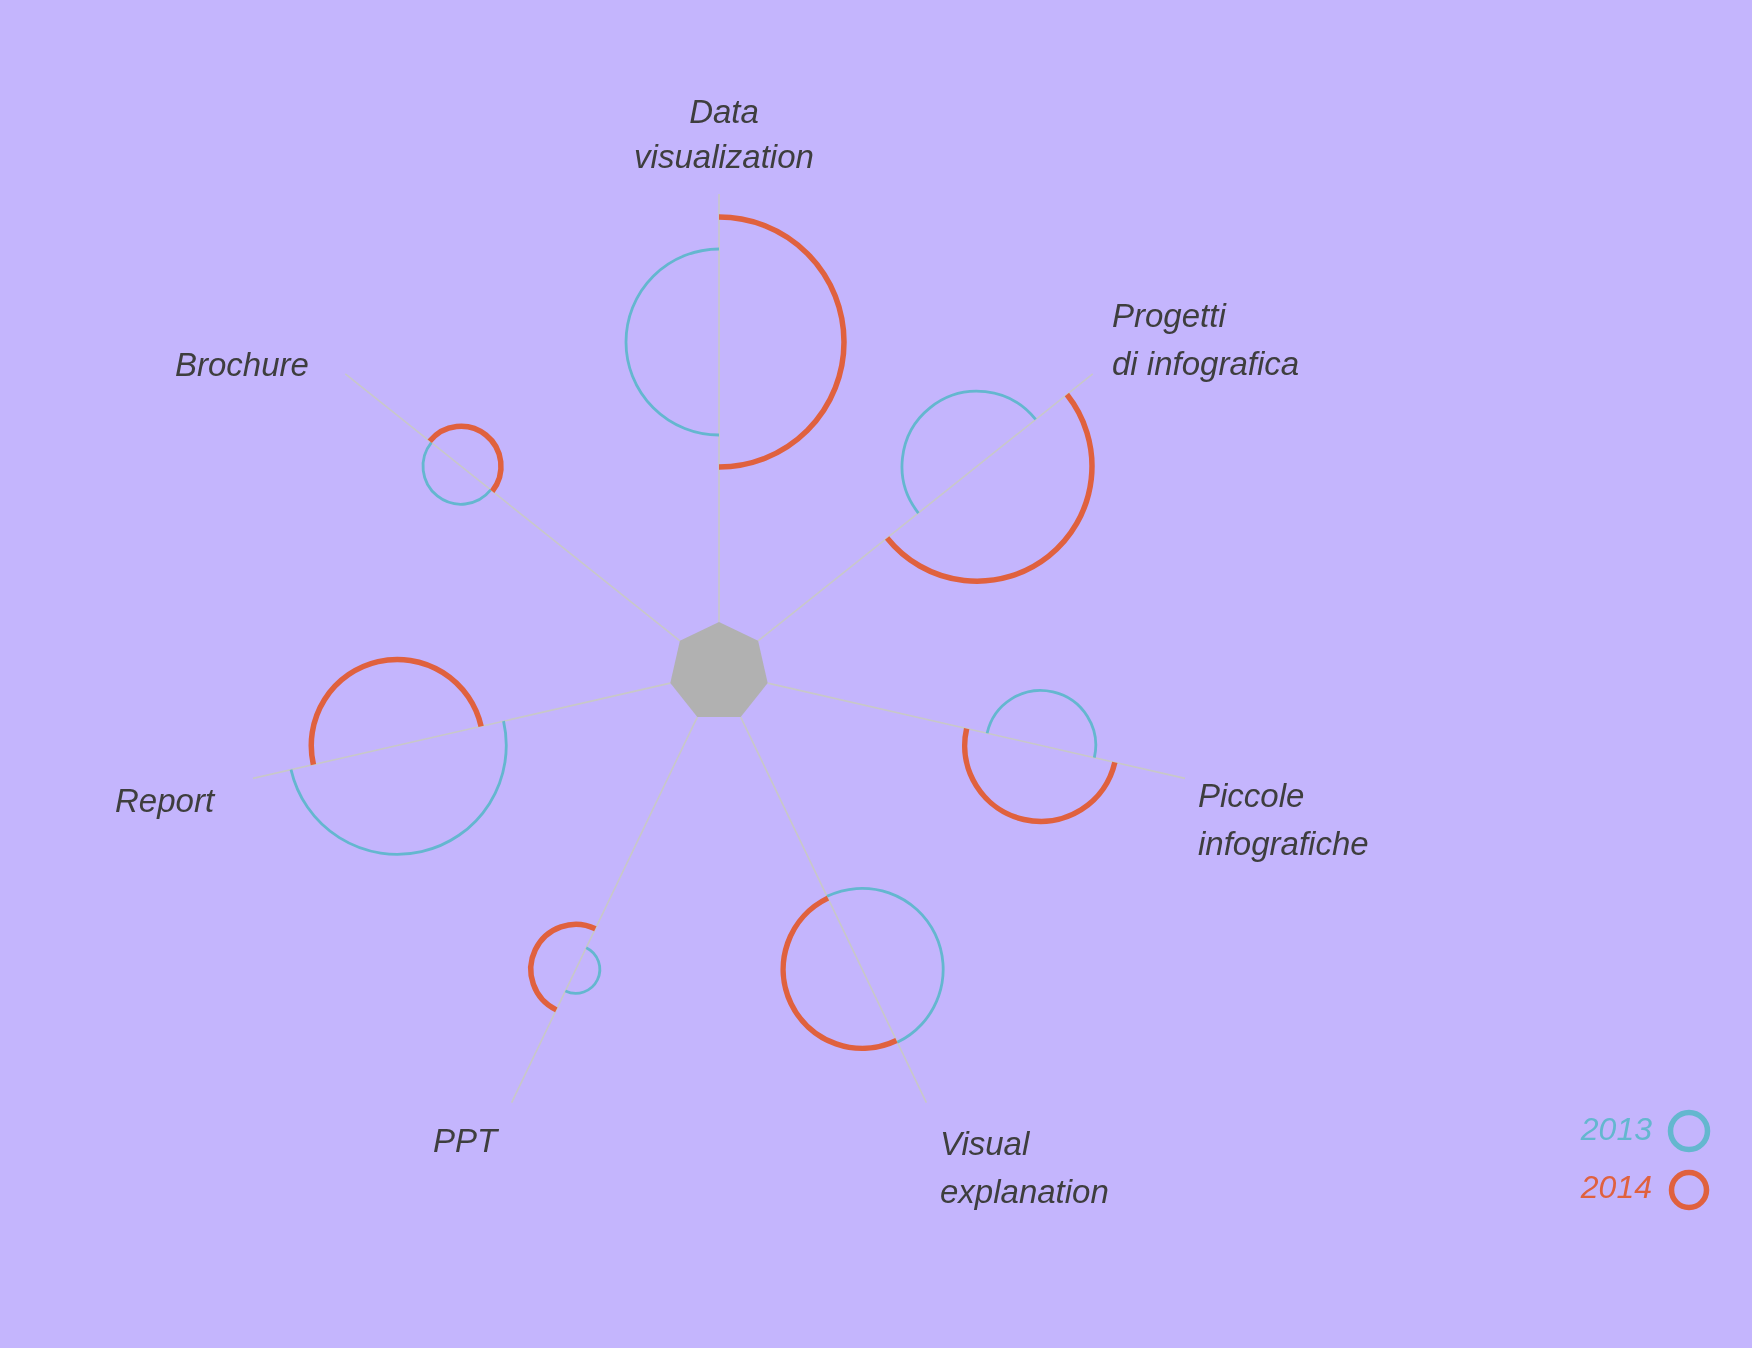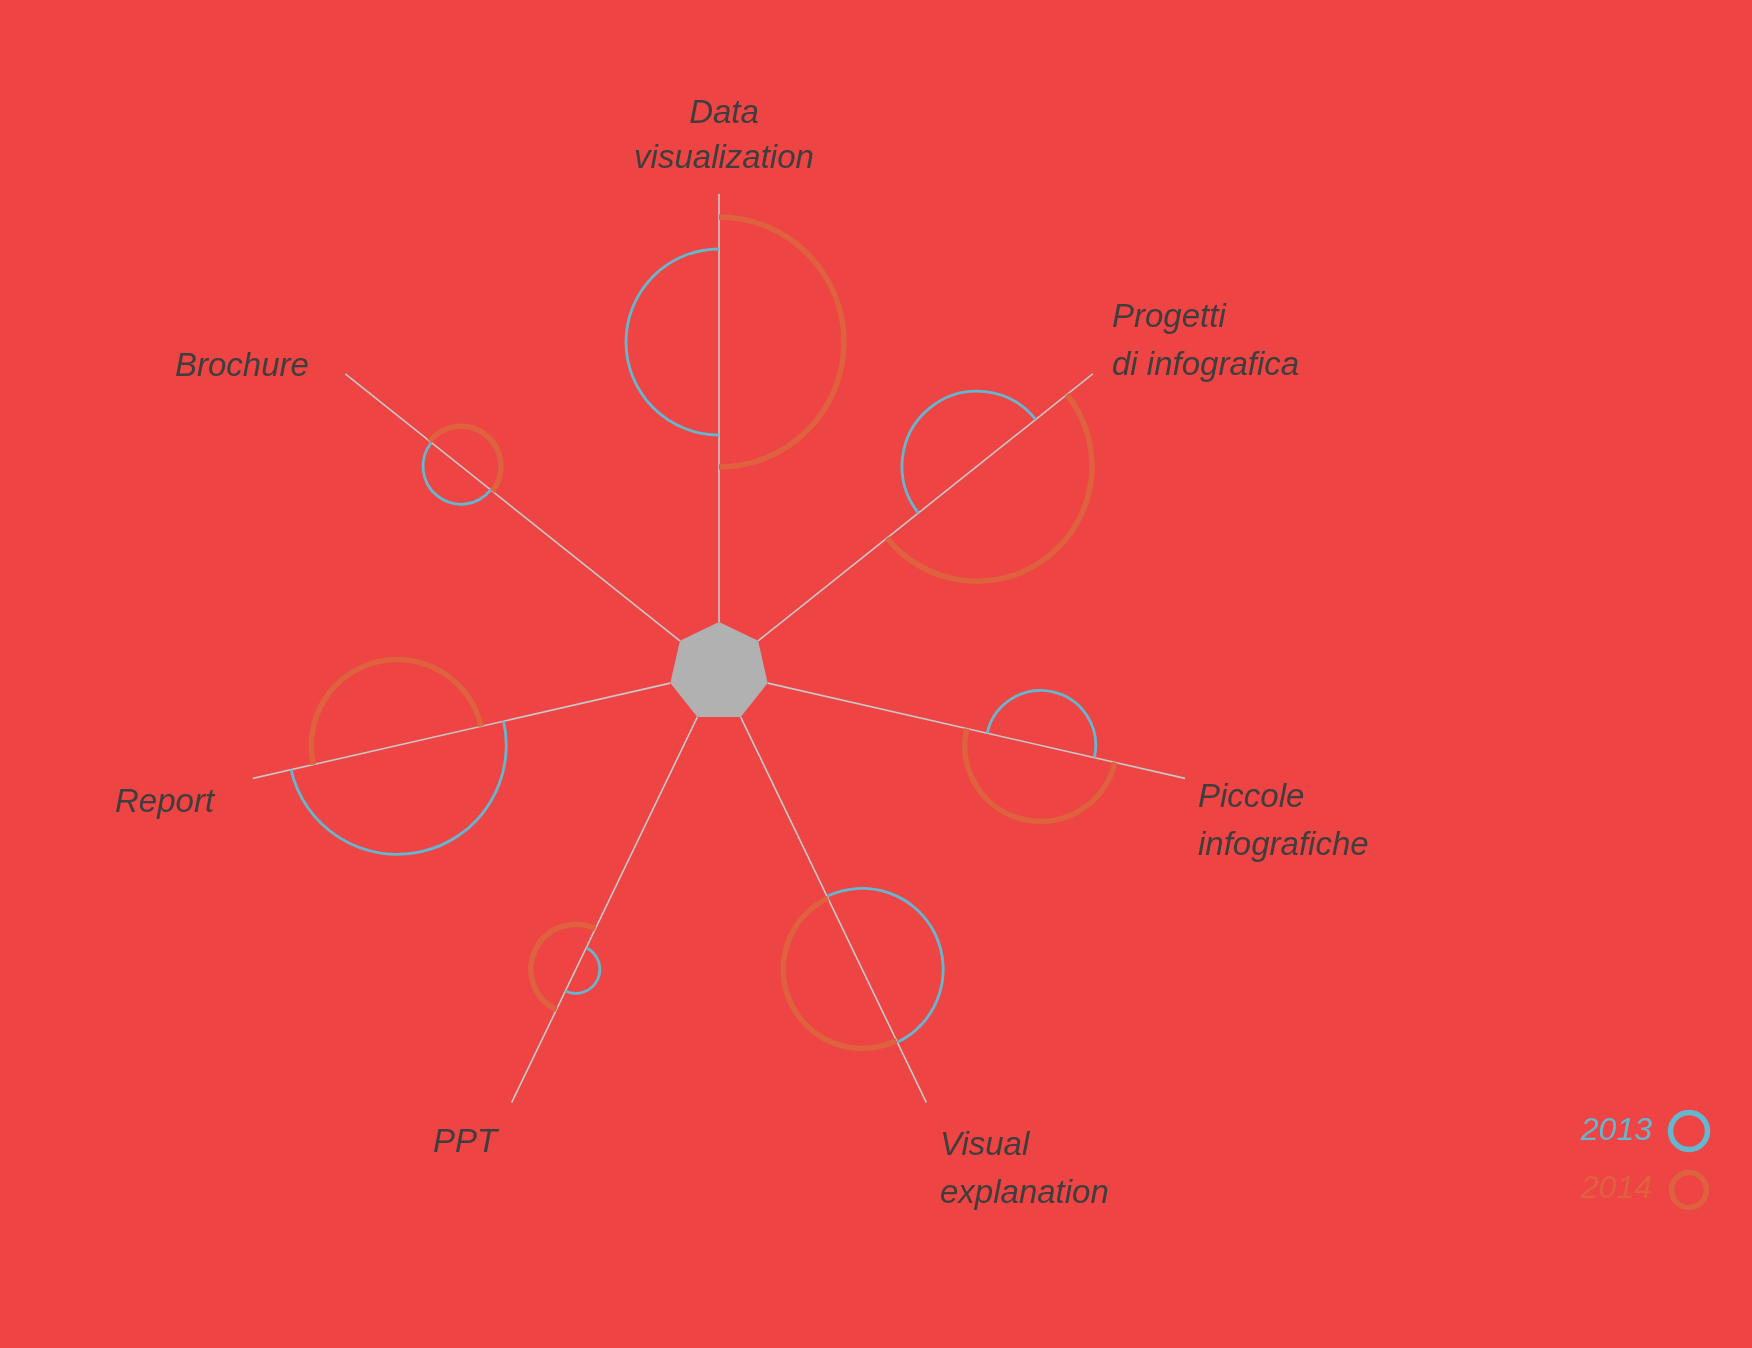--- a/index.html
+++ b/index.html
@@ -1,16 +1,16 @@
 <!DOCTYPE html>
 <html><head>
 <meta charset="utf-8">
 <style>
   html,body{margin:0;padding:0;background:#ffffff;}
-  .stage{position:relative;width:1752px;height:1348px;background:#ef4444;overflow:hidden;}
+  .stage{position:relative;width:1752px;height:1348px;background:#c4b5fd;overflow:hidden;}
   .cat-label{font-family:"Liberation Sans",sans-serif;font-style:italic;font-size:33px;fill:#3e3e3e;}
   .legend-label{font-family:"Liberation Sans",sans-serif;font-style:italic;font-size:32px;}
 </style>
 </head>
 <body>
 
 <div class="stage">
   <svg width="1752" height="1348" viewBox="0 0 1752 1348" xmlns="http://www.w3.org/2000/svg">
       <g transform="translate(719 672) rotate(-90)">
         <line x1="50" y1="0" x2="478" y2="0" stroke="#c8c8c8" stroke-width="1.6"></line>

